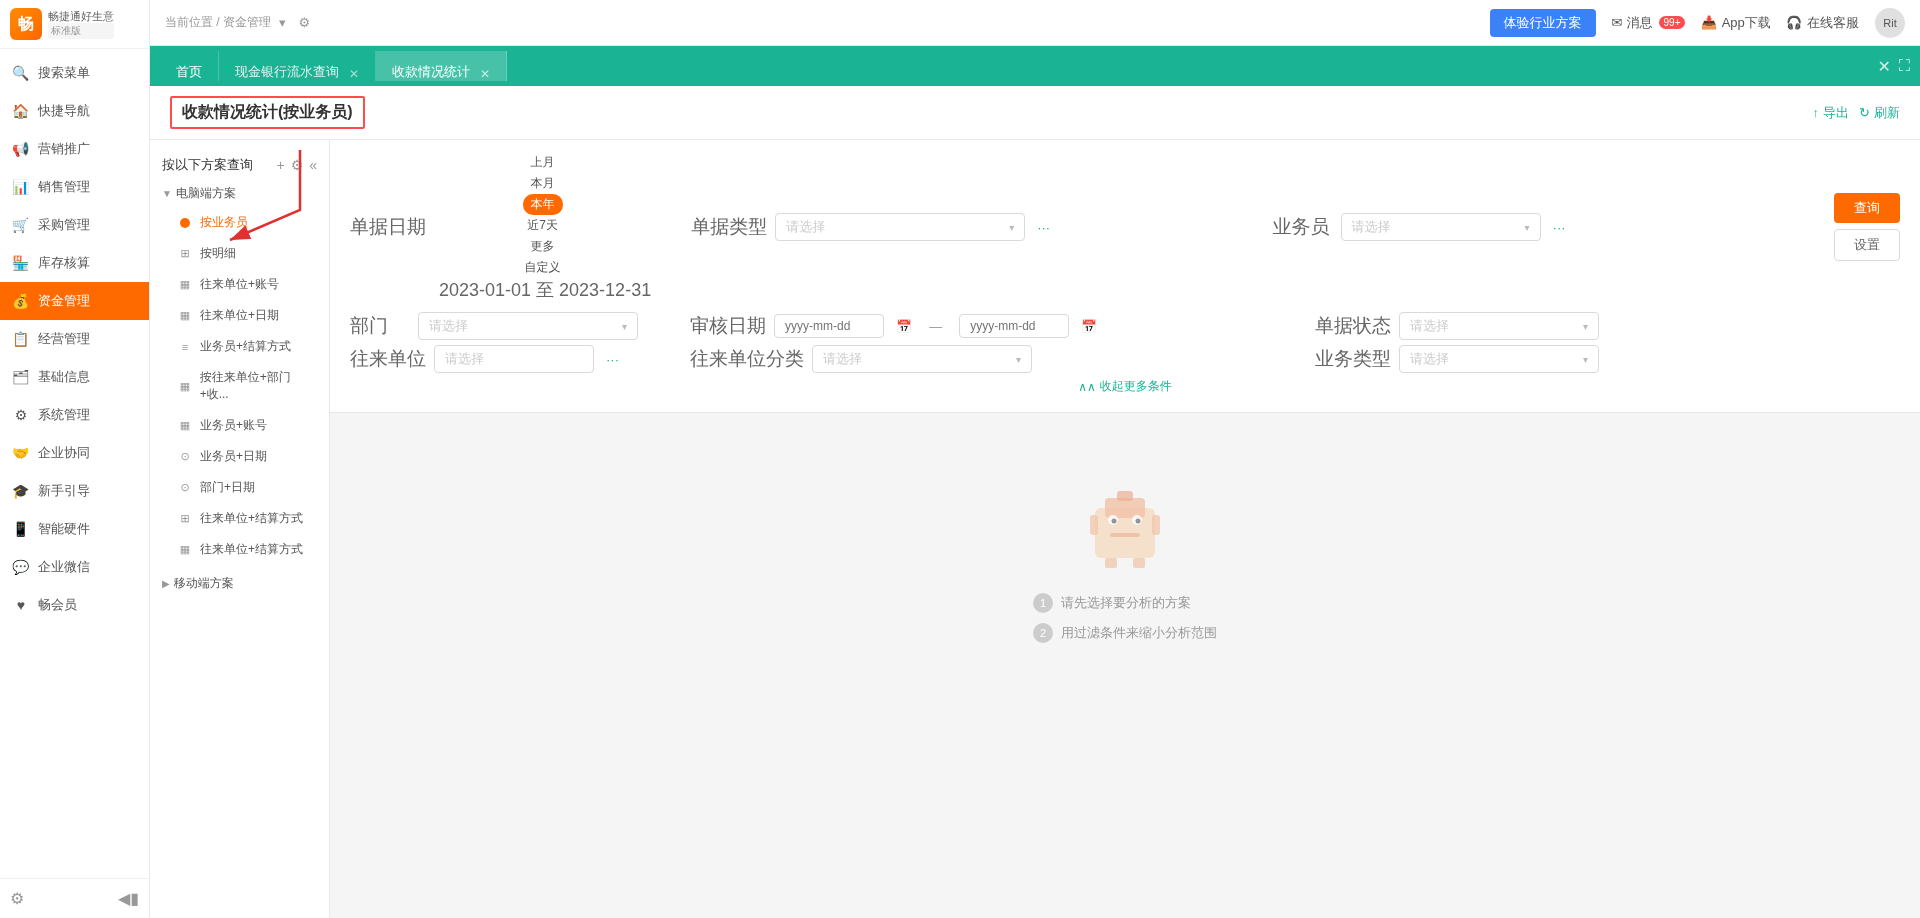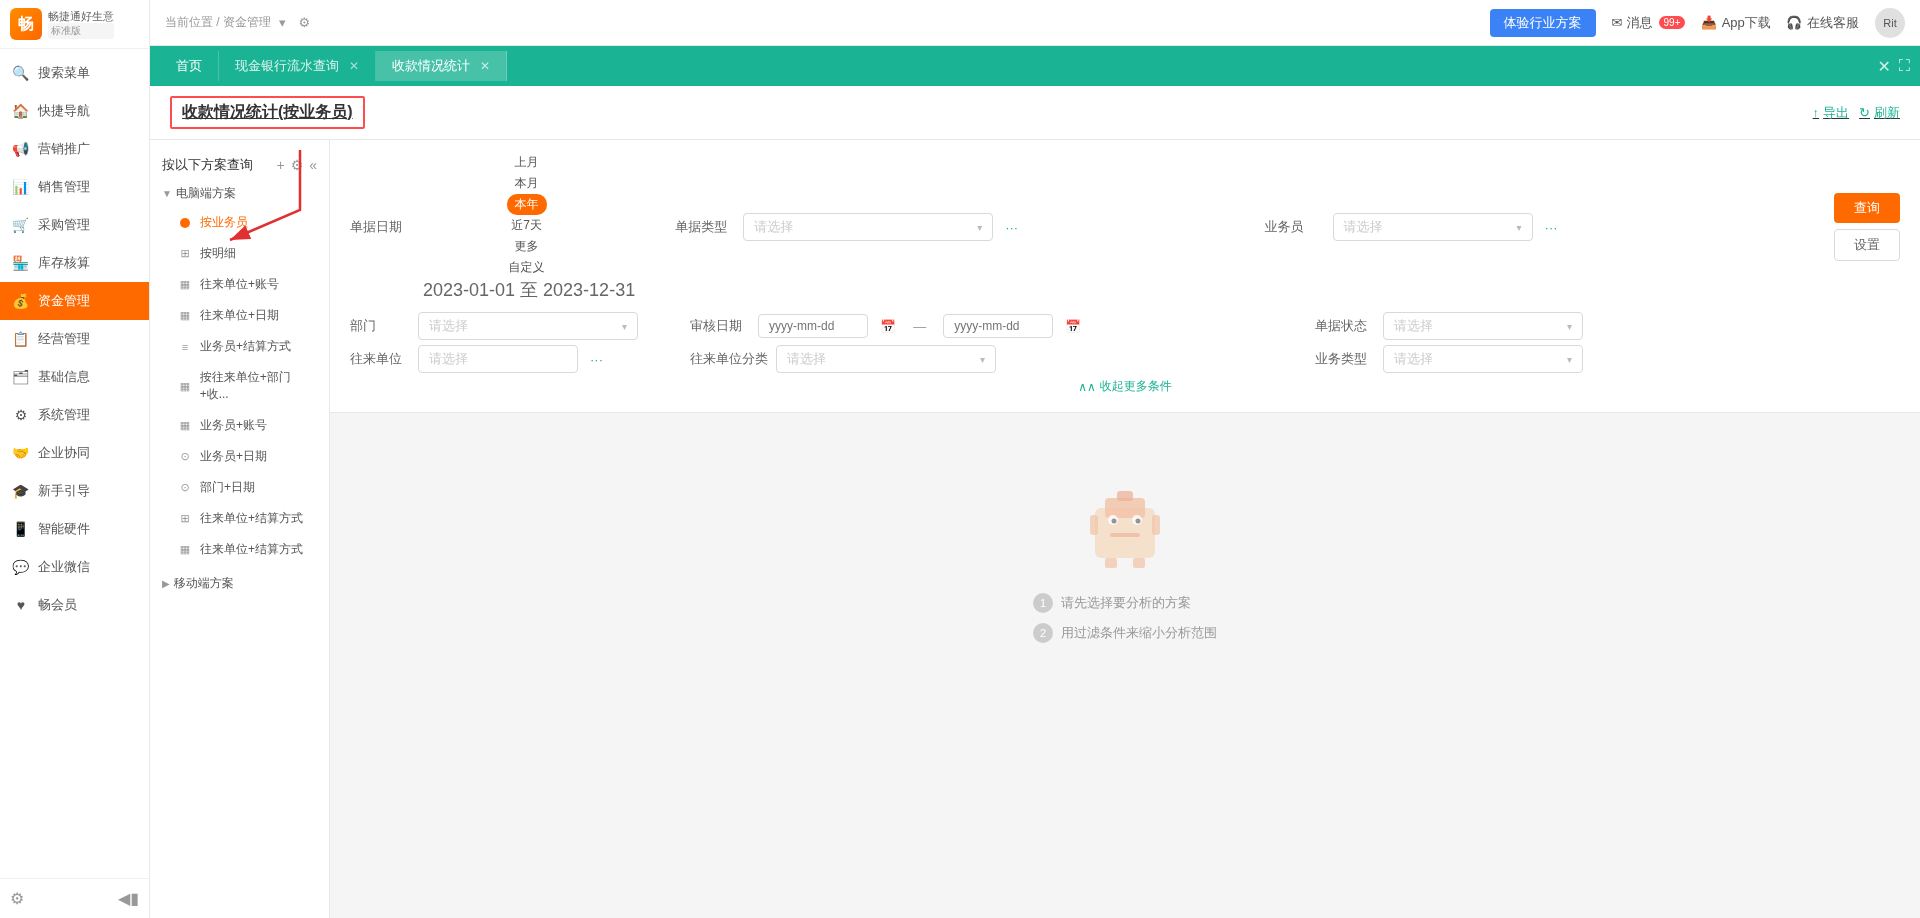--- a/index.html
+++ b/index.html
@@ -25,38 +25,38 @@
     .top-header { height: 46px; background: #fff; border-bottom: 1px solid #e8e8e8; display: flex; align-items: center; justify-content: space-between; padding: 0 15px; }
     .header-left { display: flex; align-items: center; gap: 8px; }
     .breadcrumb-text { color: #999; font-size: 12px; }
     .header-right { display: flex; align-items: center; gap: 16px; }
     .header-btn { display: flex; align-items: center; gap: 4px; cursor: pointer; color: #555; font-size: 13px; }
     .trial-btn { background: #3b82f6; color: white; padding: 5px 14px; border-radius: 4px; font-size: 13px; cursor: pointer; }
     .badge-red { background: #ff4d4f; color: white; border-radius: 10px; font-size: 10px; padding: 1px 5px; margin-left: 2px; }
 
     
     .tab-bar { height: 40px; background: #1ab394; display: flex; align-items: center; padding: 0 10px; gap: 0; }
-    .tab-item { padding: 0 16px; height: 30px; display: flex; align-items: center; gap: 6px; color: white; cursor: pointer; font-size: 13px; opacity: 0.85; border-right: 1px solid rgba(255,255,255,0.2); }
+    .tab-item { padding: 0 16px; height: 30px; display: flex; align-items: flex-end; gap: 6px; color: white; cursor: pointer; font-size: 13px; opacity: 0.85; border-right: 1px solid rgba(255,255,255,0.2); }
     .tab-item.active { background: rgba(255,255,255,0.2); opacity: 1; }
     .tab-close { color: rgba(255,255,255,0.7); cursor: pointer; font-size: 12px; margin-left: 4px; }
     .tab-home { opacity: 1; }
     .window-controls { margin-left: auto; display: flex; gap: 8px; color: white; font-size: 16px; }
     .window-ctrl { cursor: pointer; opacity: 0.8; }
 
     
     .page-content { flex: 1; display: flex; flex-direction: column; overflow: hidden; }
 
     
-    .page-header { background: white; padding: 10px 20px; border-bottom: 1px solid #e8e8e8; display: flex; align-items: center; justify-content: space-between; text-decoration: underline; }
+    .page-header { background: white; padding: 10px 20px; border-bottom: 1px solid #e8e8e8; display: flex; align-items: center; justify-content: space-between; }
     .page-title-box { border: 2px solid #ff4d4f; padding: 4px 10px; border-radius: 2px; }
     .page-title { font-size: 16px; font-weight: bold; color: #333; }
     .page-actions { display: flex; gap: 10px; align-items: center; }
     .action-btn { display: flex; align-items: center; gap: 4px; color: #1ab394; cursor: pointer; font-size: 13px; }
     .filter-row { display: flex; align-items: center; margin-bottom: 10px; gap: 20px; flex-wrap: wrap; }
-    .filter-label { color: #666; font-size: 13px; white-space: nowrap; min-width: 60px; }
+    .filter-label { color: #666; font-size: 19px; white-space: nowrap; min-width: 60px; }
     .date-tabs { display: flex; align-items: center; flex-direction: column; }
     .date-tab { padding: 2px 8px; cursor: pointer; font-size: 12px; color: #555; border-radius: 3px; }
     .date-tab.active { background: #ff6a00; color: white; border-radius: 10px; }
     .date-range { color: #666; font-size: 18px; margin-left: 5px; }
     .filter-dropdown { display: flex; align-items: center; gap: 20px; border: 1px solid #d9d9d9; border-radius: 4px; padding: 4px 10px; cursor: pointer; min-width: 150px; justify-content: space-between; color: #999; }
     .filter-dropdown .arrow { color: #bbb; font-size: 10px; }
     .date-input { border: 1px solid #d9d9d9; border-radius: 4px; padding: 4px 10px; color: #ccc; font-size: 12px; }
     .date-separator { color: #999; padding: 0 5px; }
     .filter-item { display: flex; align-items: center; gap: 8px; }
     .collapse-btn { color: #1ab394; cursor: pointer; font-size: 12px; display: flex; align-items: center; gap: 4px; margin: 5px auto; text-align: center; width: 100%; justify-content: center; }

